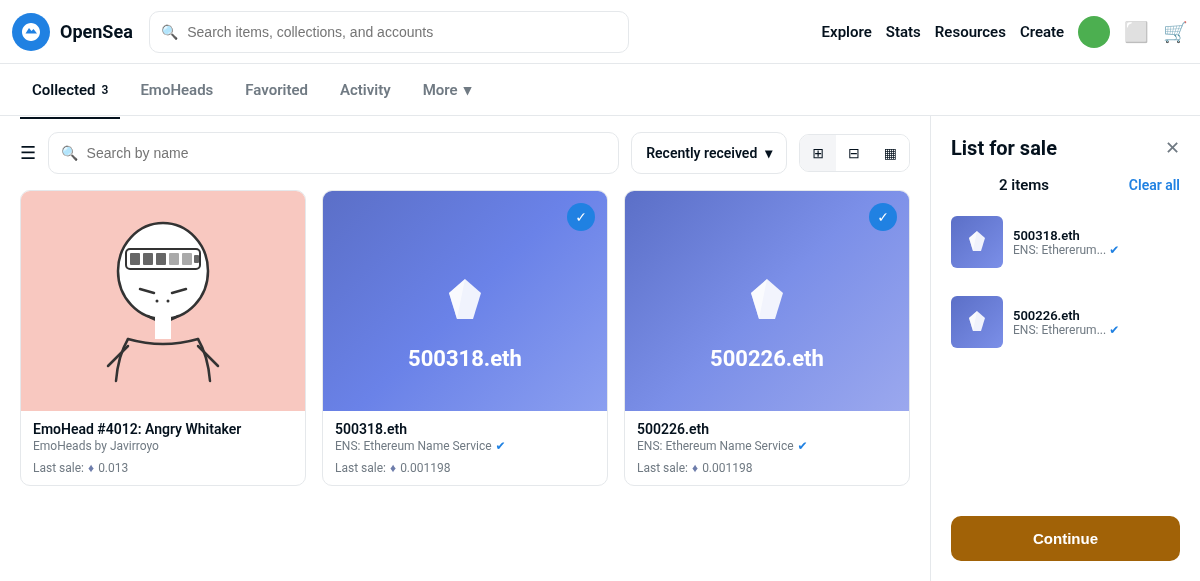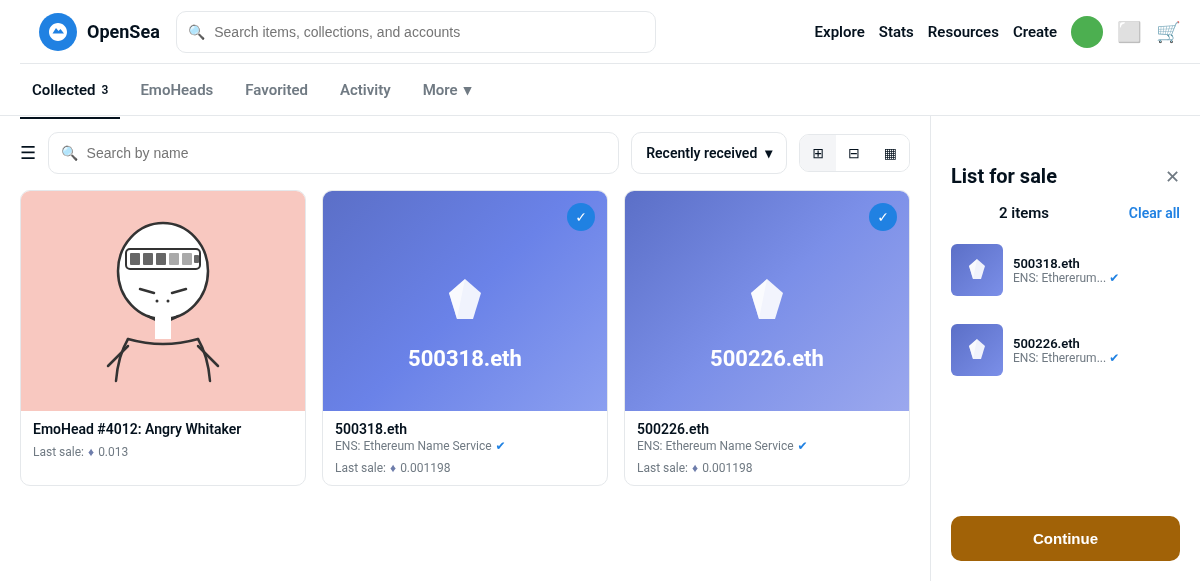--- a/index.html
+++ b/index.html
@@ -2,26 +2,25 @@
 <html><head>
   <meta charset="utf-8">
   <style>
     * { box-sizing: border-box; margin: 0; padding: 0; }
     body { font-family: -apple-system, BlinkMacSystemFont, 'Segoe UI', Roboto, sans-serif; background: #fff; color: #04111d; width: 1200px; height: 581px; overflow: hidden; }
 
     
     .header {
       display: flex;
       align-items: center;
-      padding: 0 19px;
+      padding: 0 12px;
       height: 64px;
       border-bottom: 1px solid #e5e8eb;
       background: #fff;
       gap: 16px;
-      margin-left: 20px;
     }
     .logo-area {
       display: flex;
       align-items: center;
       gap: 10px;
       text-decoration: none;
       color: #04111d;
       font-size: 18px;
       font-weight: 700;
     }
@@ -302,23 +301,22 @@
       width: 270px;
       border-left: 1px solid #e5e8eb;
       padding: 20px;
       background: #fff;
       display: flex;
       flex-direction: column;
       gap: 16px;
     }
     .panel-header {
       display: flex;
-      align-items: flex-end;
+      align-items: center;
       justify-content: space-between;
-      margin-top: 28px;
     }
     .panel-title {
       font-size: 20px;
       font-weight: 700;
       color: #04111d;
     }
     .close-btn {
       background: none;
       border: none;
       cursor: pointer;
@@ -486,20 +484,21 @@
             <path d="M30 128 Q20 145 18 170" stroke="#333" stroke-width="2.5" fill="none" stroke-linecap="round"></path>
             <path d="M100 128 Q110 145 112 170" stroke="#333" stroke-width="2.5" fill="none" stroke-linecap="round"></path>
             <path d="M30 128 Q65 138 100 128" stroke="#333" stroke-width="2.5" fill="none" stroke-linecap="round"></path>
 
             <line x1="30" y1="135" x2="10" y2="155" stroke="#333" stroke-width="2.5" stroke-linecap="round"></line>
             <line x1="100" y1="135" x2="120" y2="155" stroke="#333" stroke-width="2.5" stroke-linecap="round"></line>
           </svg>
         </div>
         <div class="nft-info">
           <div class="nft-title">EmoHead #4012: Angry Whitaker</div>
+          <div class="nft-collection">EmoHeads by Javirroyo</div>
           <div class="nft-last-sale">
             <span>Last sale:</span>
             <span style="color:#6e7dab;">♦</span>
             <span>0.013</span>
           </div>
         </div>
       </div>
 
       <div class="nft-card" style="position:relative;">
         <div class="nft-image nft-img-blue1">

